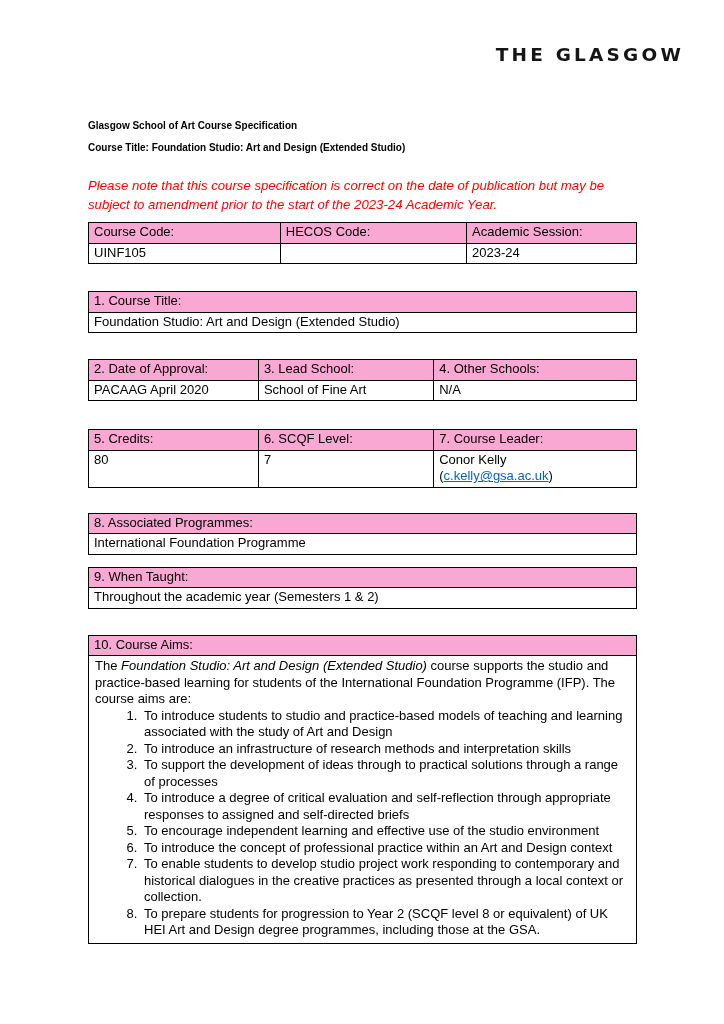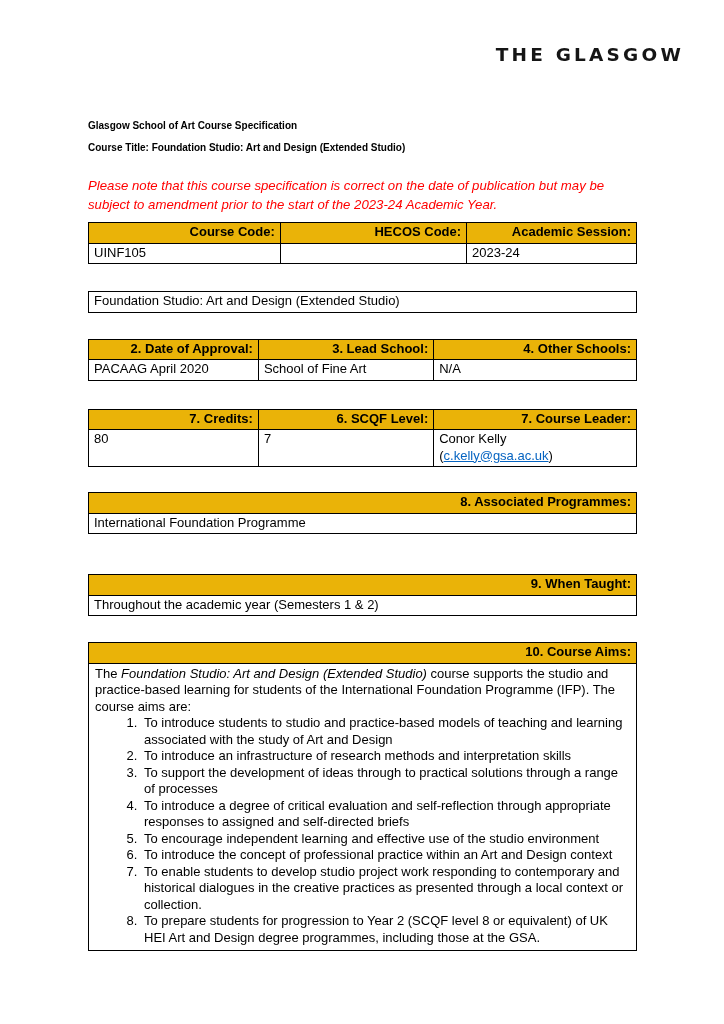--- a/index.html
+++ b/index.html
@@ -42,28 +42,28 @@
     width: 100%; border-collapse: collapse; table-layout: fixed;
     font-size: 13px;
   }
   td {
     border: 1px solid #000;
     padding: 1px 5px 2px 5px;
     vertical-align: top;
     line-height: 16.5px;
     overflow: hidden;
   }
-  tr.hdr td { background: #eab308; font-weight: bold; text-align: right; }
+  tr.hdr td { background: #f9a8d4; font-weight: normal; }
 
   .tbl-info    { margin-top: 8px; }
   .tbl-title   { margin-top: 27px; }
   .tbl-approve { margin-top: 26px; }
   .tbl-credits { margin-top: 28px; }
   .tbl-prog    { margin-top: 25px; }
-  .tbl-taught  { margin-top: 40px; }
+  .tbl-taught  { margin-top: 12px; }
   .tbl-aims    { margin-top: 26px; }
 
   .tbl-info col.c1 { width: 35%; } .tbl-info col.c2 { width: 34%; } .tbl-info col.c3 { width: 31%; }
   .cols3 col.c1 { width: 31%; } .cols3 col.c2 { width: 32%; } .cols3 col.c3 { width: 37%; }
 
   .email-link { color: #0563C1; text-decoration: underline; cursor: pointer; }
 
   .aims-body { padding: 2px 6px 4px 6px; }
   .aims-intro .it { font-style: italic; }
   .aims-list { margin: 0; padding-left: 46px; }
@@ -100,20 +100,23 @@
     <tr>
       <td>UINF105</td>
       <td></td>
       <td>2023-24</td>
     </tr>
   </tbody>
     </table>
 
   <table class="tbl-title">
     <tbody>
+        <tr class="hdr">
+      <td>1. Course Title:</td>
+    </tr>
     <tr>
       <td>Foundation Studio: Art and Design (Extended Studio)</td>
     </tr>
   </tbody>
     </table>
 
   <table class="tbl-approve cols3">
     <colgroup>
         <col class="c1">
         <col class="c2">
@@ -134,21 +137,21 @@
     </table>
 
   <table class="tbl-credits cols3">
     <colgroup>
         <col class="c1">
         <col class="c2">
         <col class="c3">
       </colgroup>
     <tbody>
         <tr class="hdr">
-      <td>7. Credits:</td>
+      <td>5. Credits:</td>
       <td>6. SCQF Level:</td>
       <td>7. Course Leader:</td>
     </tr>
     <tr>
       <td>80</td>
       <td>7</td>
       <td>
         <div>Conor Kelly</div>
         <div><span>(</span><a class="email-link">c.kelly@gsa.ac.uk</a><span>)</span></div>
       </td>

